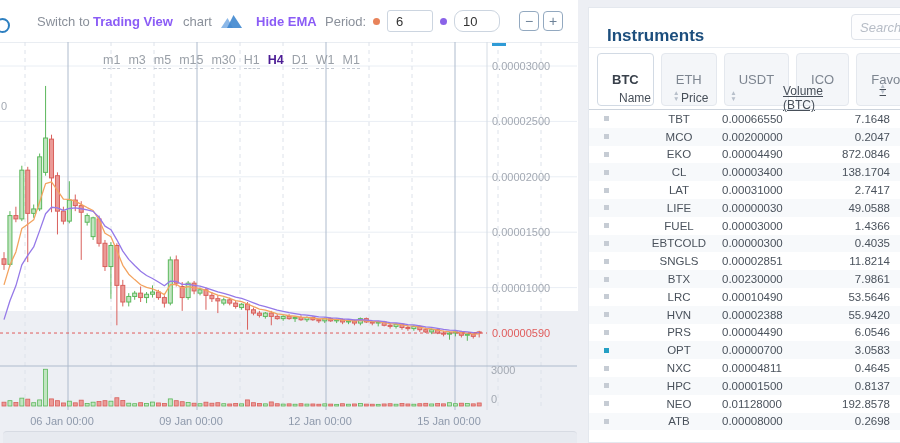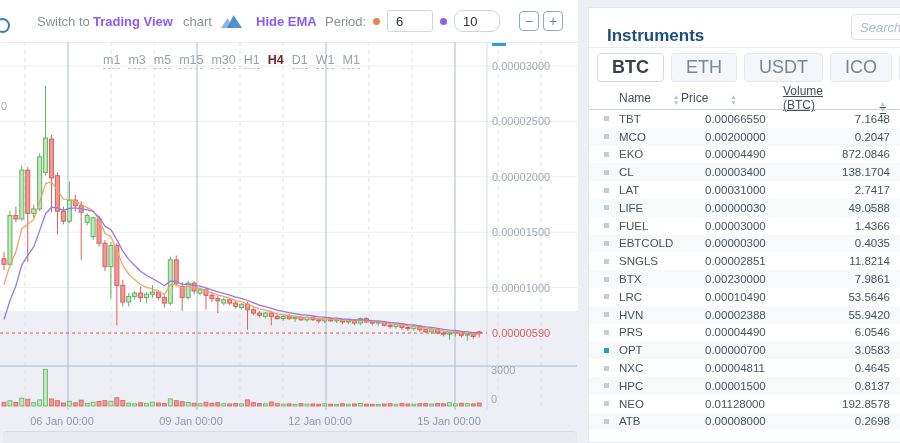--- a/index.html
+++ b/index.html
@@ -15,50 +15,50 @@
   .tb-link{color:#8b5cf6;font-weight:bold;cursor:pointer;text-decoration:none;}
   .dot{position:absolute;top:18px;width:7px;height:7px;border-radius:50%;}
   .p-input{position:absolute;top:10px;height:20px;width:36px;border:1px solid #ccd5e0;border-radius:3px;
            font-size:13px;color:#333;padding:0 0 0 8px;font-family:"Liberation Sans",sans-serif;outline:none;background:#fff;}
   .zoom-btn{position:absolute;top:11px;width:20px;height:20px;border:1px solid #93a9c0;border-radius:4px;
            background:#fff;color:#6d8298;font-size:14px;line-height:17px;text-align:center;padding:0;cursor:pointer;
            font-family:"Liberation Sans",sans-serif;}
   .timeframes{position:absolute;left:103px;top:53px;display:flex;gap:8px;z-index:3;
            font-size:12.5px;color:#9aa0a8;}
   .tf{cursor:pointer;border-bottom:1px dashed #c3c9d2;padding-bottom:1px;}
-  .tf.active{color:#7f1d1d;border-bottom:none;font-weight:bold;}
+  .tf.active{color:#4c1d95;border-bottom:none;font-weight:bold;}
   .chart-svg{position:absolute;left:0;top:42px;}
   .h-scrollbar{position:absolute;left:3px;top:431px;width:574px;height:12px;background:#e7eaf0;
            border-top:1px solid #d7dbe3;border-radius:4px 4px 0 0;}
   
   .inst-card{position:absolute;left:588px;top:7px;width:322px;height:436px;background:#fff;
            border:1px solid #e4e8ee;border-right:none;box-sizing:border-box;}
   .inst-head{position:relative;height:39px;border-bottom:1px solid #e9edf2;}
   .inst-title{position:absolute;left:10px;top:10px;font-size:17px;font-weight:bold;color:#1c4e7d;margin:8px;}
   .search{position:absolute;left:262px;top:6px;width:80px;height:24px;border:1px solid #dfe3ea;border-radius:4px;
            font-size:13px;font-style:italic;color:#555;padding:0 8px;outline:none;background:#fdfdfe;
            font-family:"Liberation Sans",sans-serif;}
   .search::placeholder{color:#b6bcc6;font-style:italic;}
   .tabs{position:absolute;left:8px;top:45px;display:flex;gap:7px;}
-  .tab{height:27px;line-height:27px;padding:0 14px;border:1px solid #e4e8ee;border-radius:4px;background:#f4f6f9;
-       color:#7d8590;font-size:18px;cursor:pointer;display:flex;align-items:center;}
+  .tab{height:27px;line-height:27px;padding:12px 14px;border:1px solid #e4e8ee;border-radius:4px;background:#f4f6f9;
+       color:#7d8590;font-size:13px;cursor:pointer;display:flex;align-items:center;}
   .tab.active{background:#fff;border-color:#d2dae4;color:#39414b;font-weight:bold;}
   .thead{position:absolute;left:0;top:79px;width:100%;height:23px;display:flex;align-items:center;
        font-size:12px;color:#474f59;border-bottom:1px solid #cdd4dd;box-sizing:border-box;}
-  .th{display:flex;align-items:flex-end;gap:22px;cursor:pointer;}
+  .th{display:flex;align-items:flex-start;gap:22px;cursor:pointer;}
   .th-name{margin-left:30px;width:62px;}
   .th-price{width:74px;}
   .th-vol{margin-left:28px;justify-content:flex-end;flex:1;margin-right:24px;text-decoration:underline;}
   .sort{display:flex;flex-direction:column;font-size:6.5px;line-height:4.5px;color:#b7bfca;gap:1px;}
   .tbody{position:absolute;left:0;top:102px;width:100%;}
   .row{height:17.8px;display:flex;align-items:center;font-size:11.5px;color:#4a525c;position:relative;}
   .row.alt{background:#f7f9fb;}
   .bullet{width:5px;height:5px;background:#c6ccd4;margin-left:15px;flex:0 0 auto;}
   .bullet.fav{background:#24a0c4;}
-  .cell-name{margin-left:10px;width:86px;}
+  .cell-name{margin-left:27px;width:86px;text-align:center;}
   .cell-price{width:88px;}
   .cell-vol{flex:1;text-align:right;margin-right:20px;}
 </style>
 </head>
 <body>
 
 <div class="stage">
 
   <section class="chart-card">
     <div class="toolbar">

